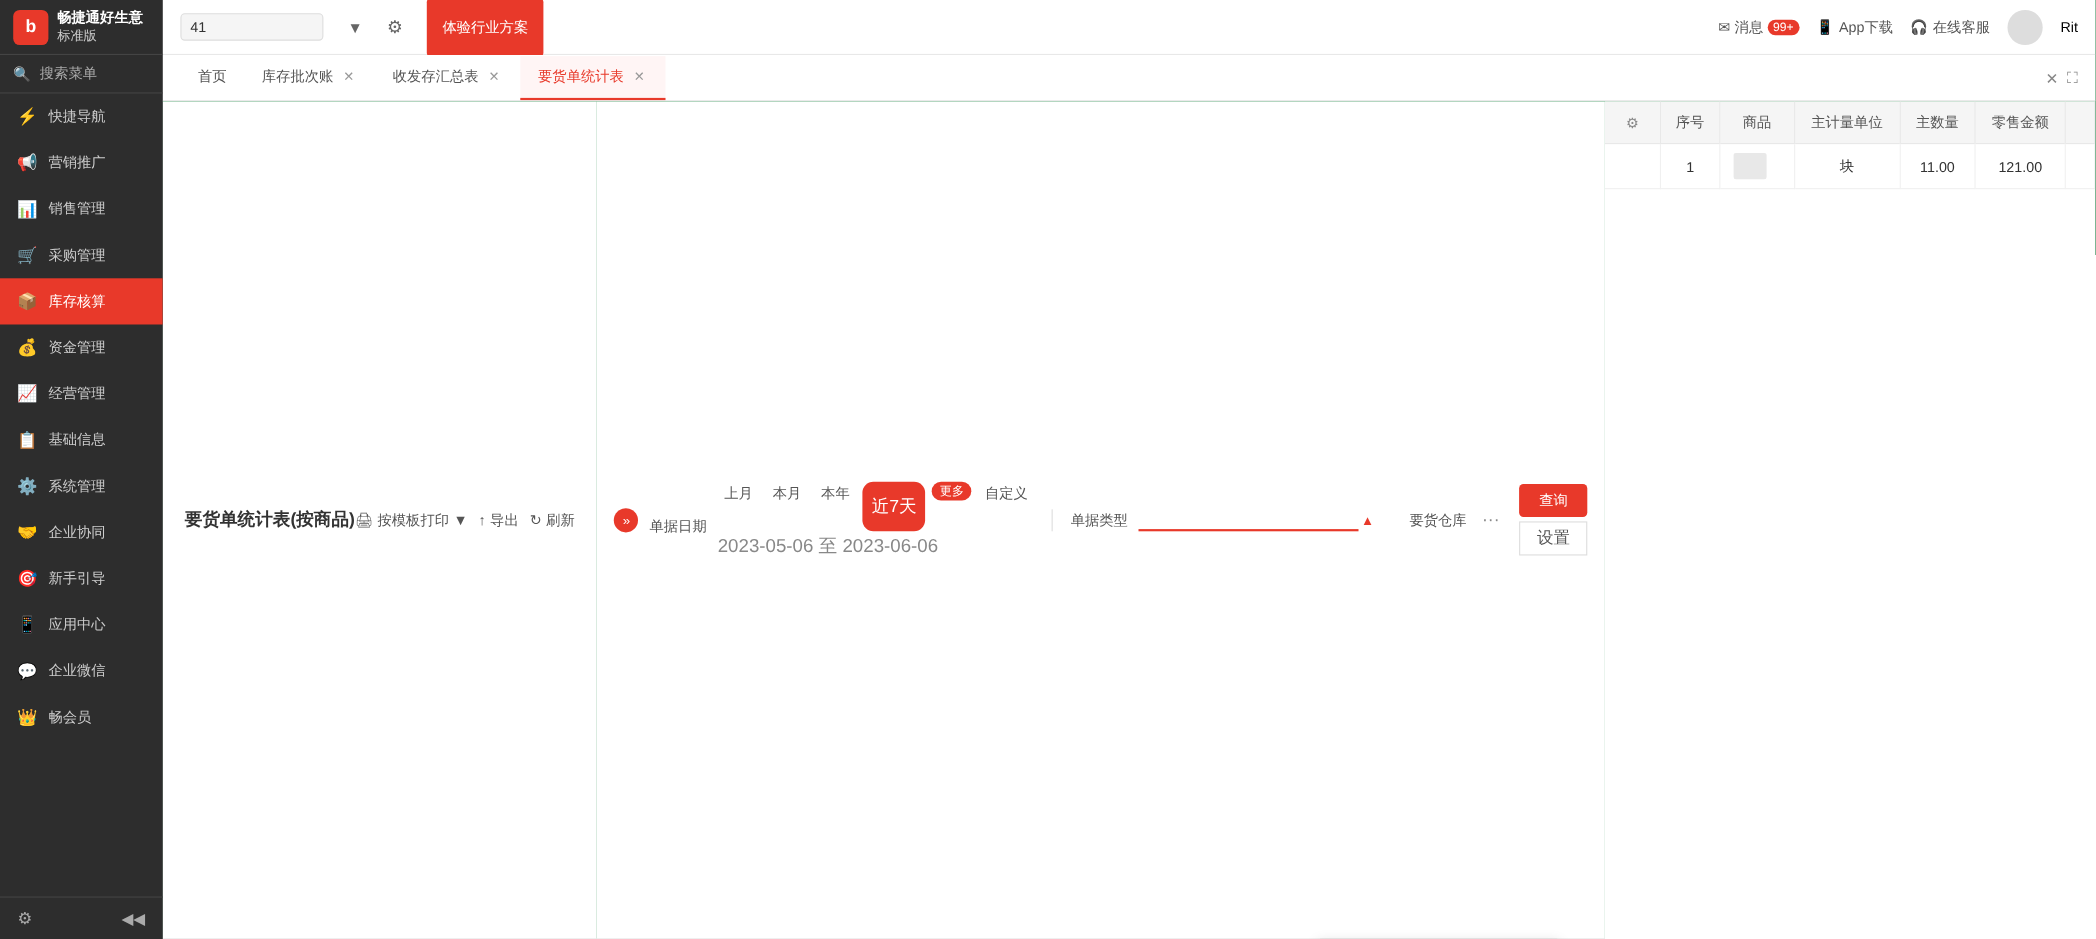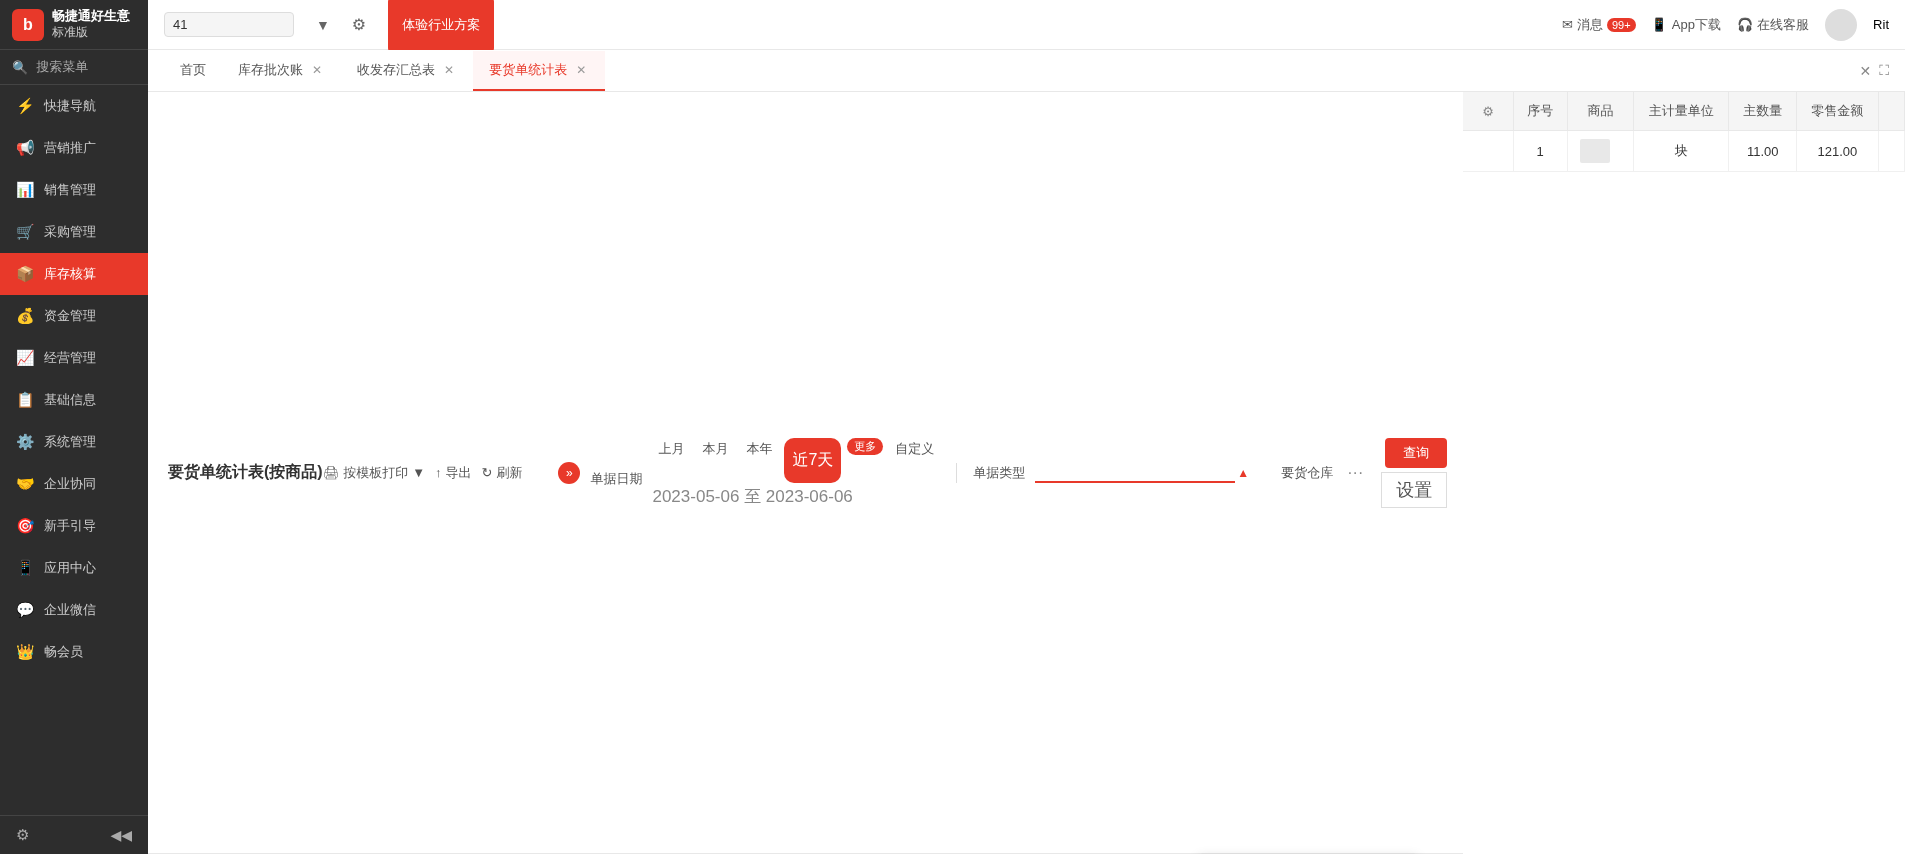--- a/index.html
+++ b/index.html
@@ -308,21 +308,21 @@
       cursor: pointer;
       font-size: 13px;
       margin-left: auto;
     }
     .set-btn {
       background: none;
       border: 1px solid #ddd;
       border-radius: 0;
       padding: 5px 14px;
       cursor: pointer;
-      font-size: 18px;
+      font-size: 15px;
       color: #555;
     }
     .filter-buttons { display: flex; flex-direction: column; gap: 4px; margin-left: 8px; }
 
     
     .dropdown-popup {
       position: absolute;
       top: 100%;
       left: 656px;
       background: white;

